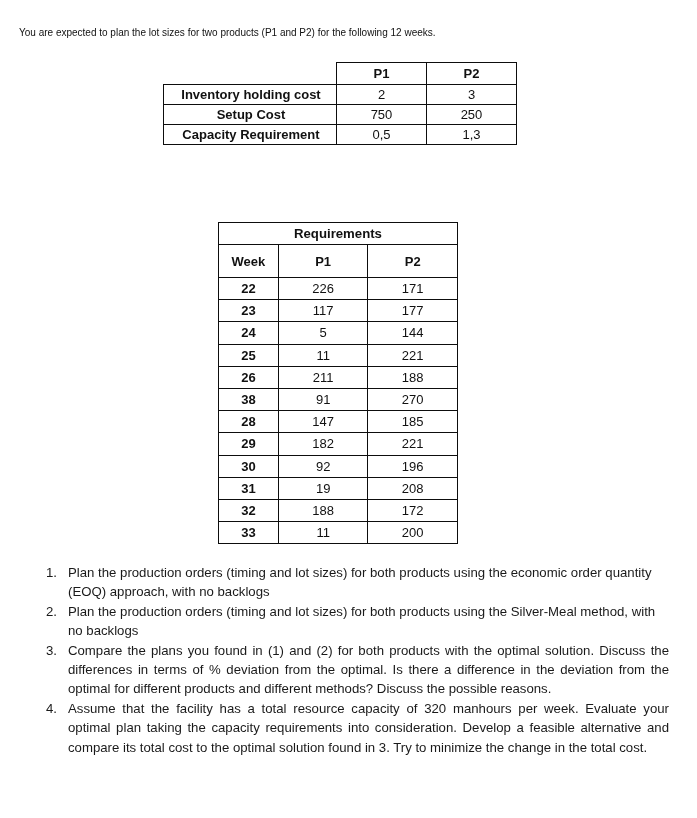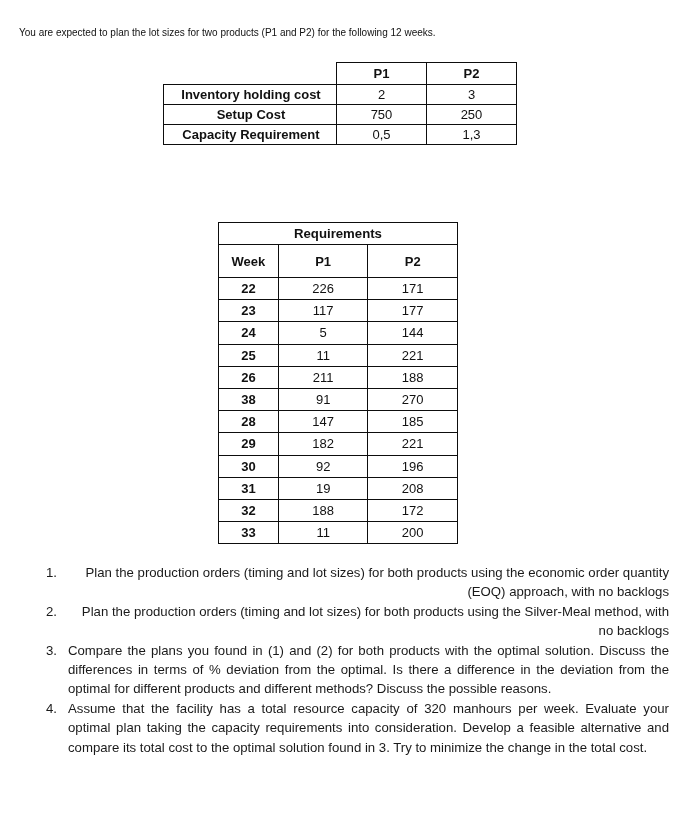--- a/index.html
+++ b/index.html
@@ -106,21 +106,21 @@
     width: 27px;
     flex: 0 0 27px;
     text-align: left;
     padding-left: 5px;
     box-sizing: border-box;
   }
   .qtext {
     flex: 1 1 auto;
     text-align: justify;
   }
-  .qtext.nojustify { text-align: right; }
+  .qtext.nojustify { text-align: left; }
 </style>
 </head>
 <body>
 
 <div class="intro">
   <div>You are expected to plan the lot sizes for two products (P1 and P2) for the following 12 weeks.</div>
 </div>
 
 <div class="cost-table-wrap">
   <table class="cost-table">

